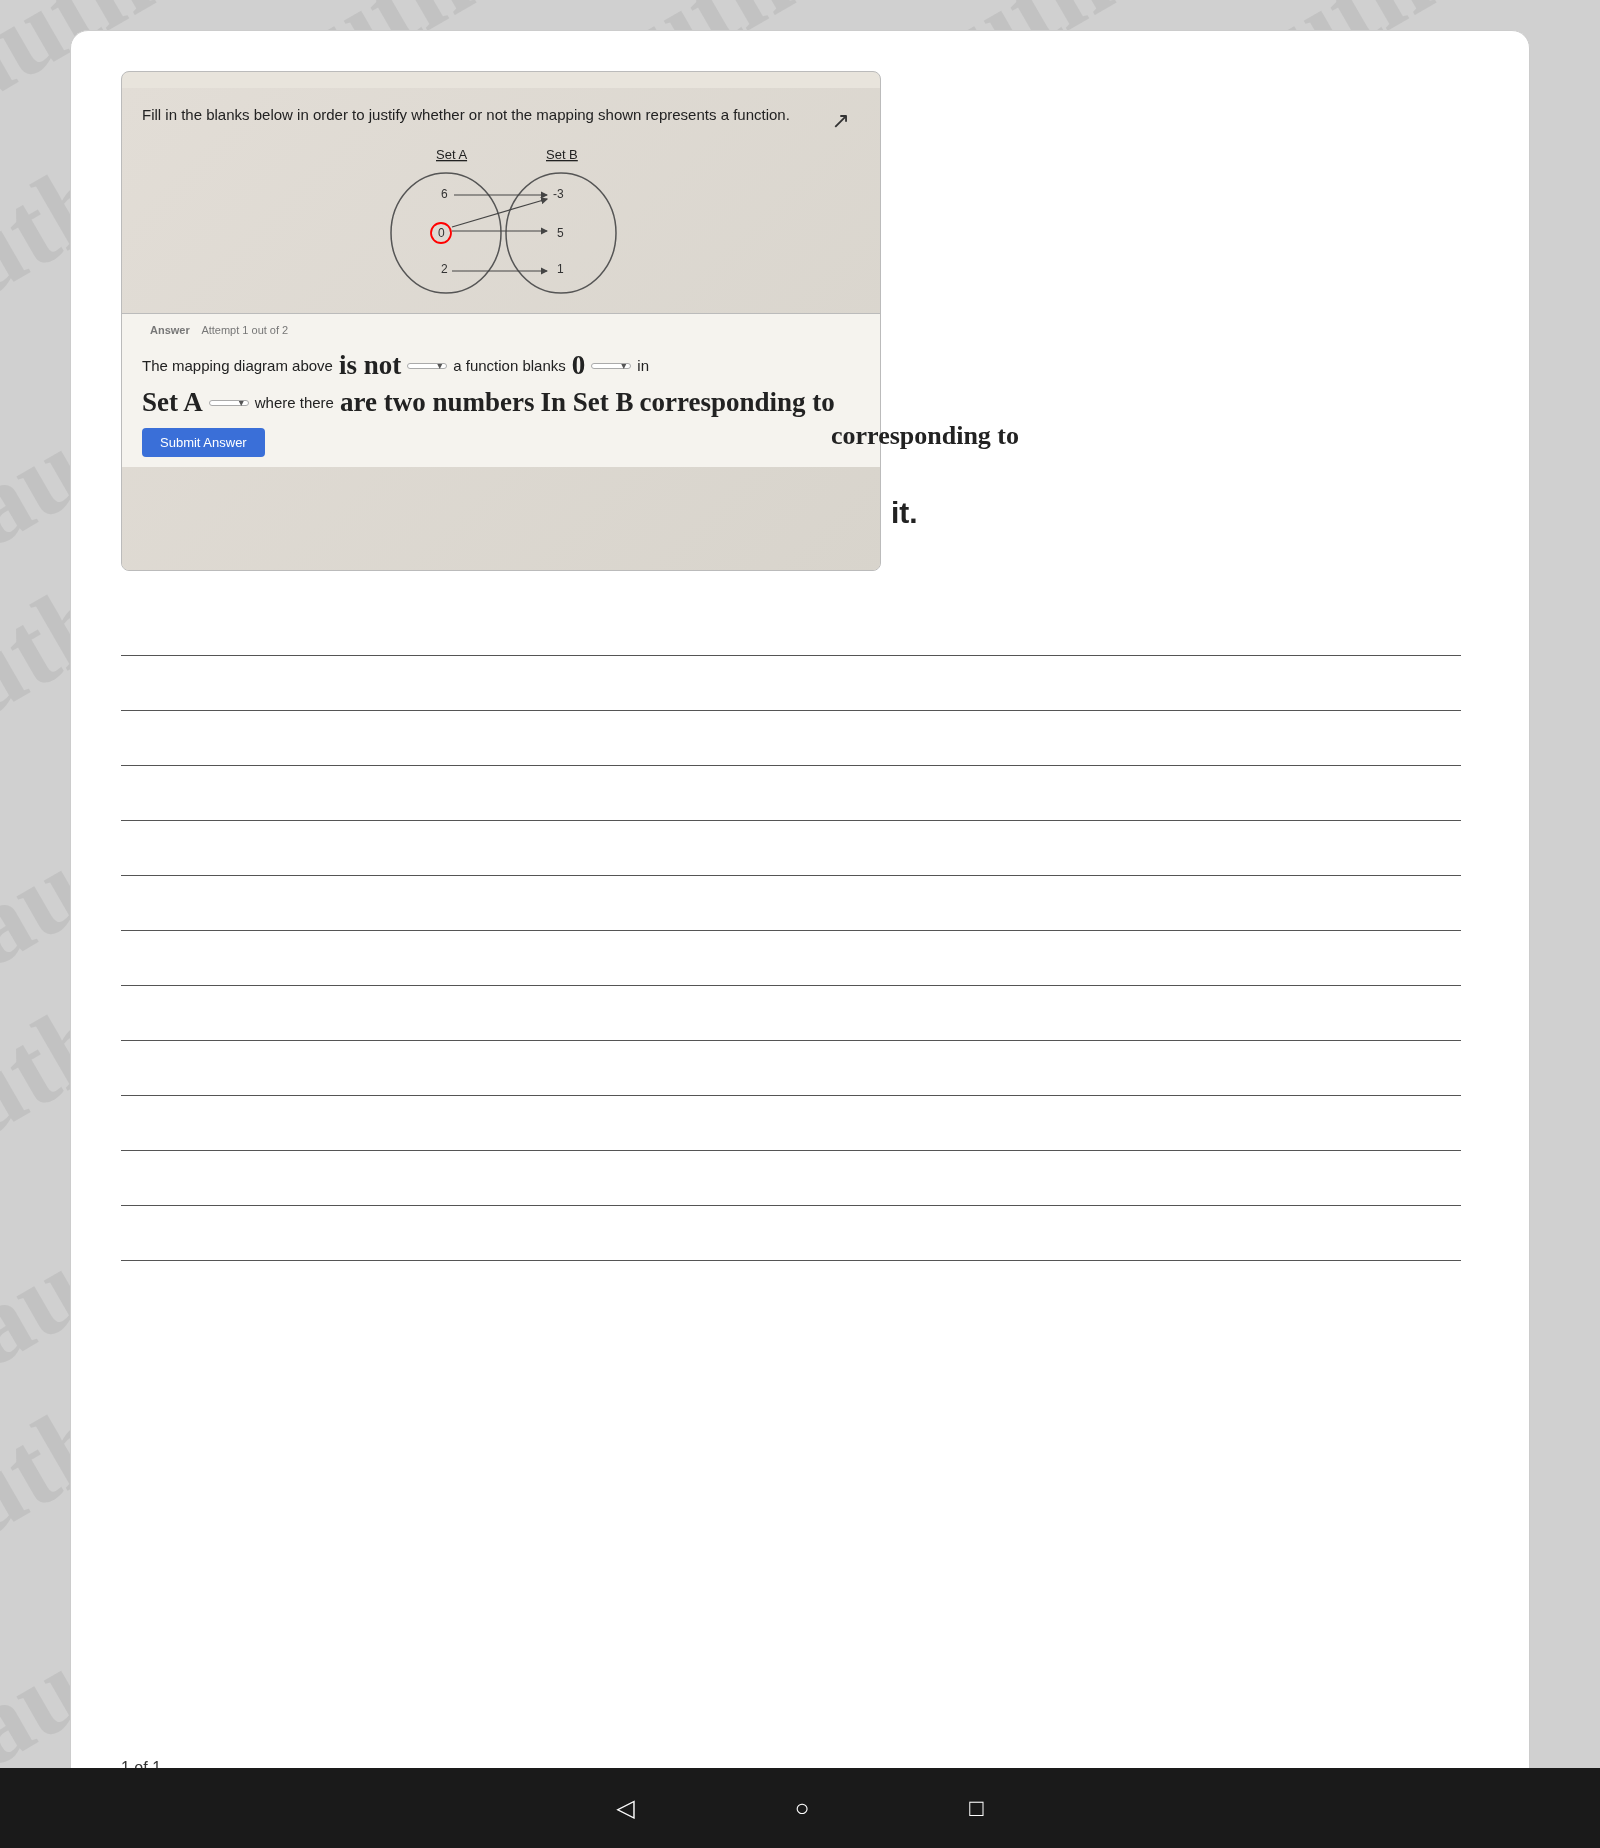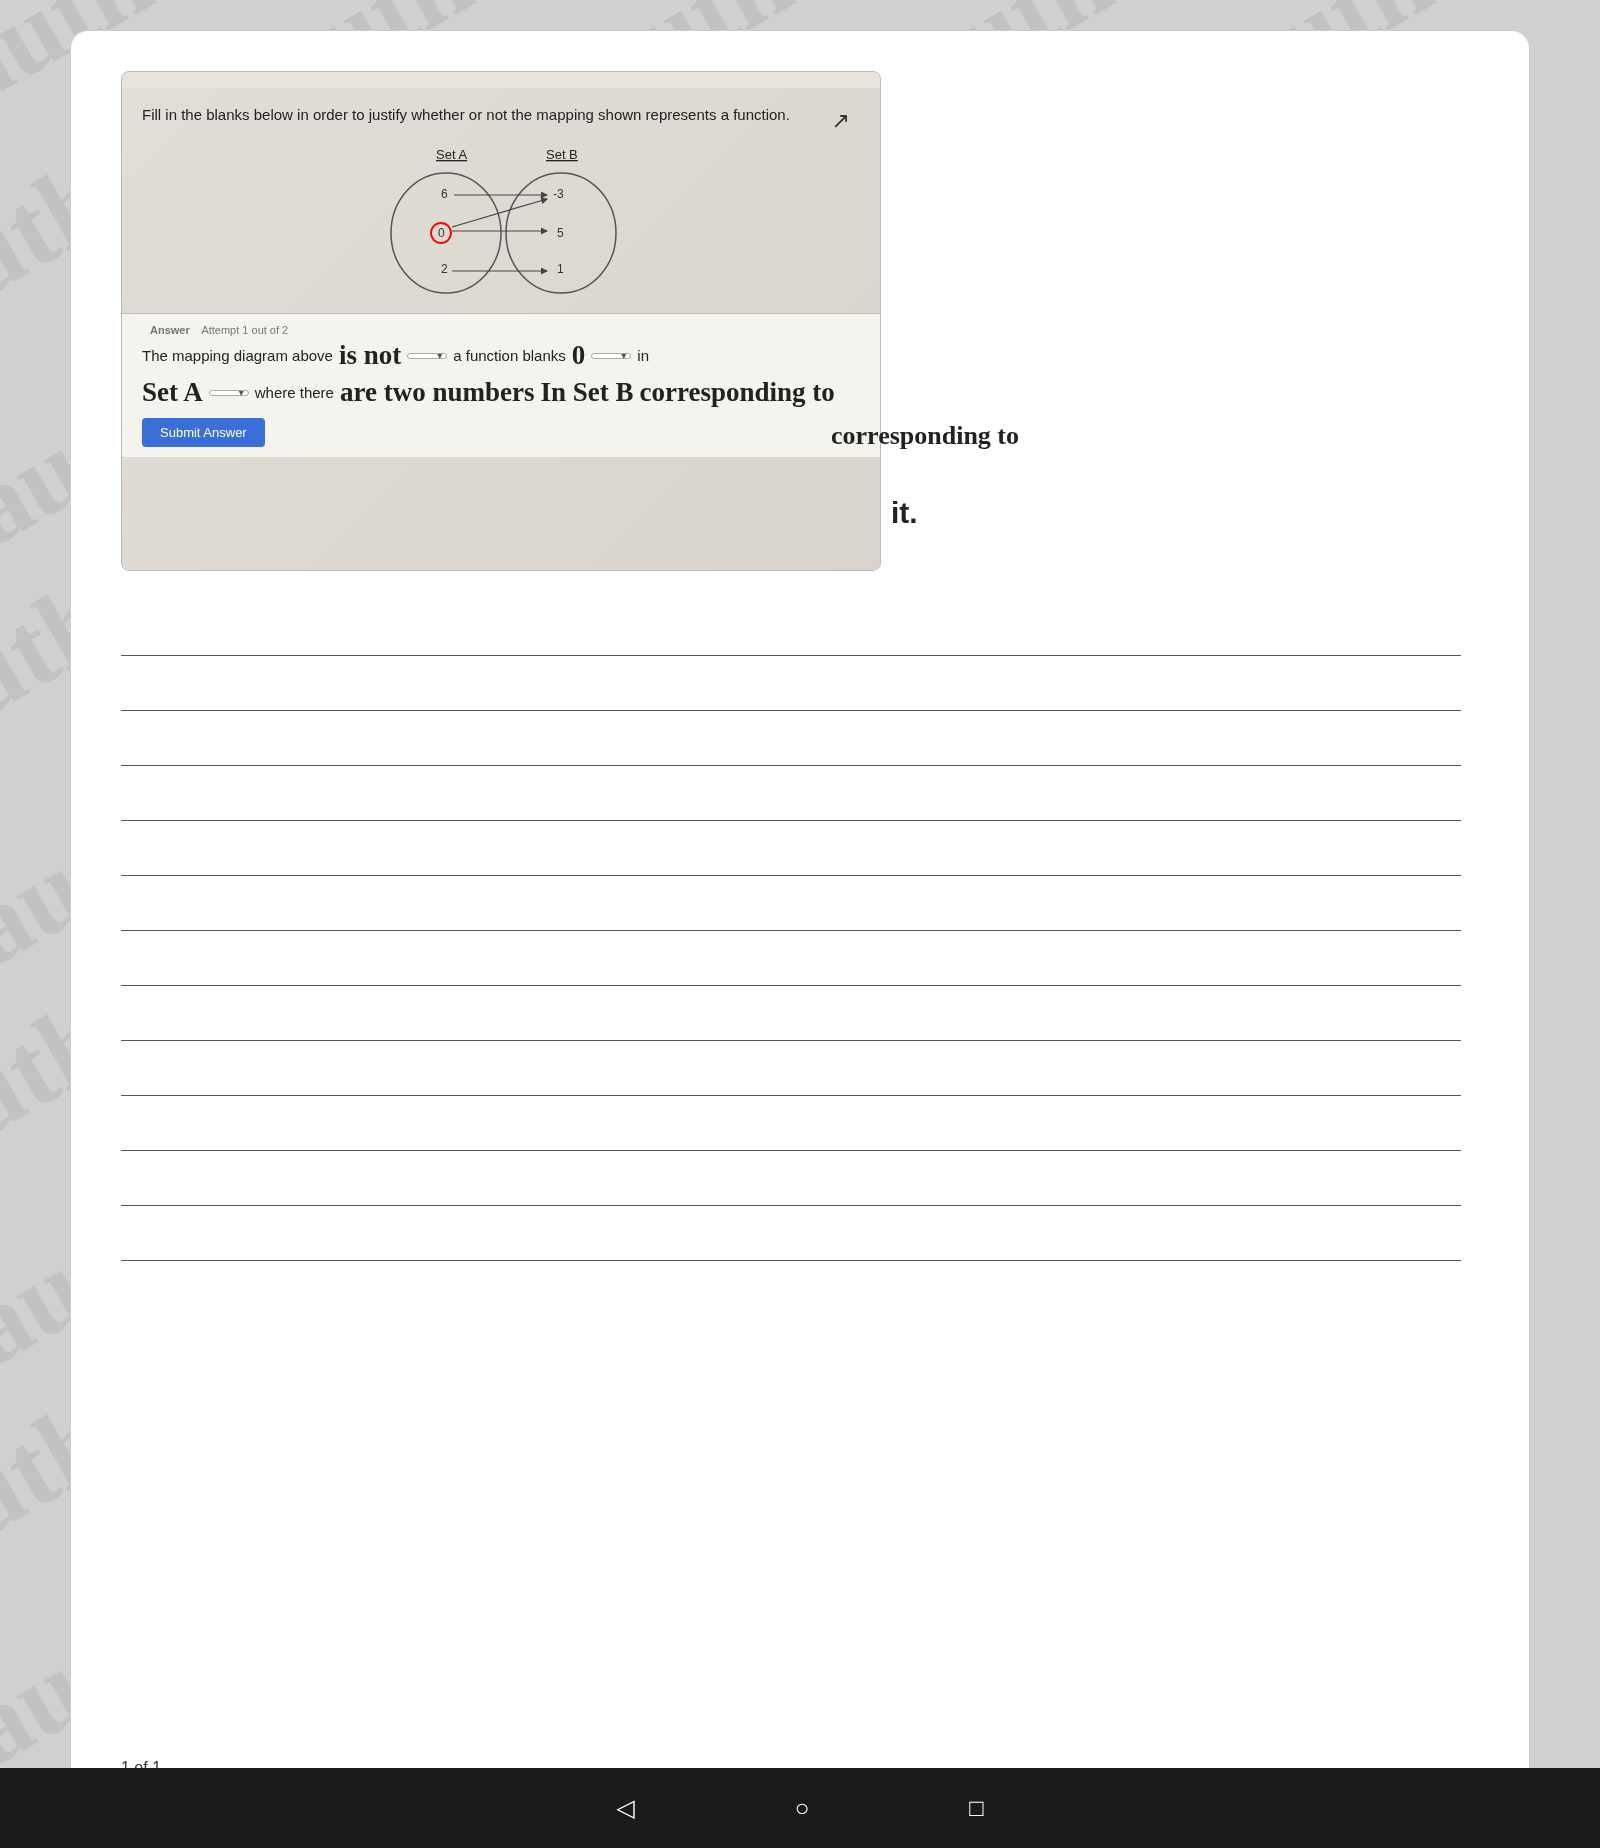--- a/index.html
+++ b/index.html
@@ -91,21 +91,21 @@
     
     .answer-section {
       border-top: 1px solid #ccc;
       padding: 8px 20px 10px 20px;
       background: white;
     }
 
     .answer-label {
       font-size: 13px;
       color: #333;
-      margin-bottom: 3px;
+      margin-bottom: 13px;
     }
 
     .answer-label span {
       font-size: 11px;
       color: #777;
       margin-left: 8px;
     }
 
     .answer-row1 {
       display: flex;

